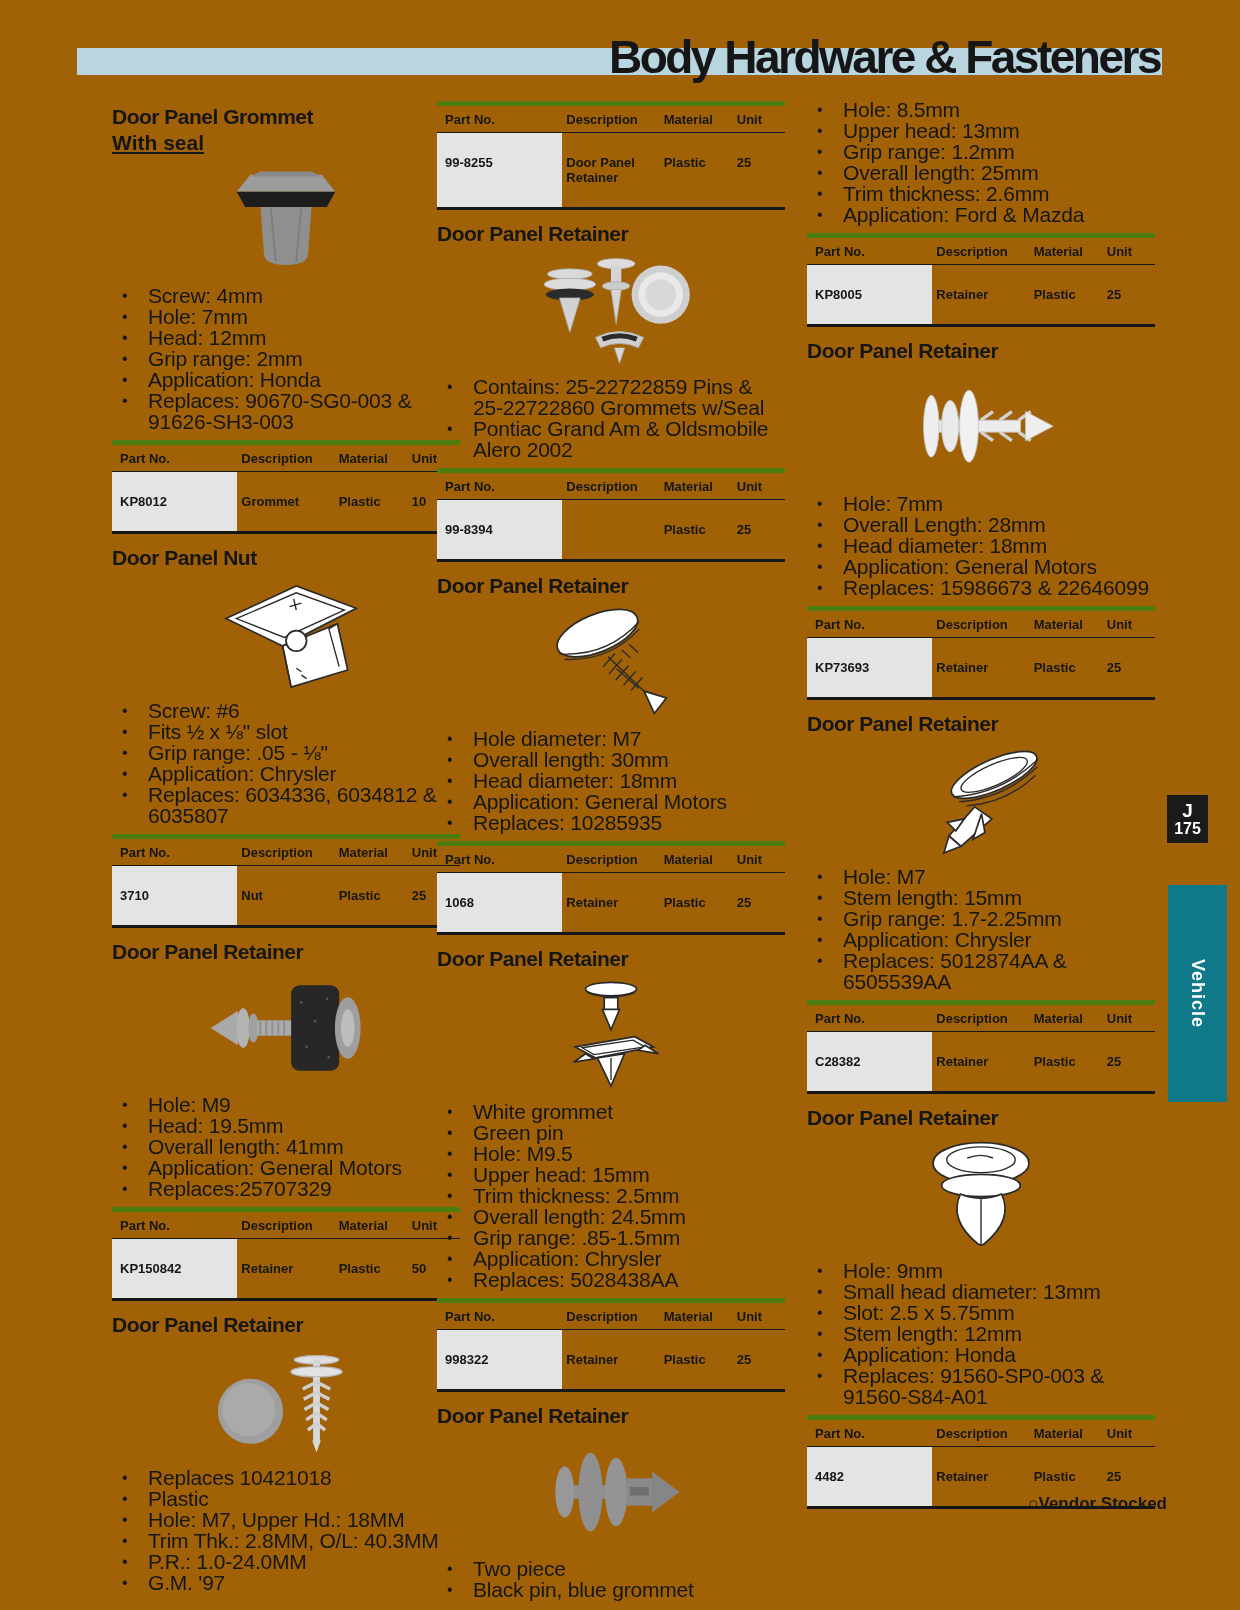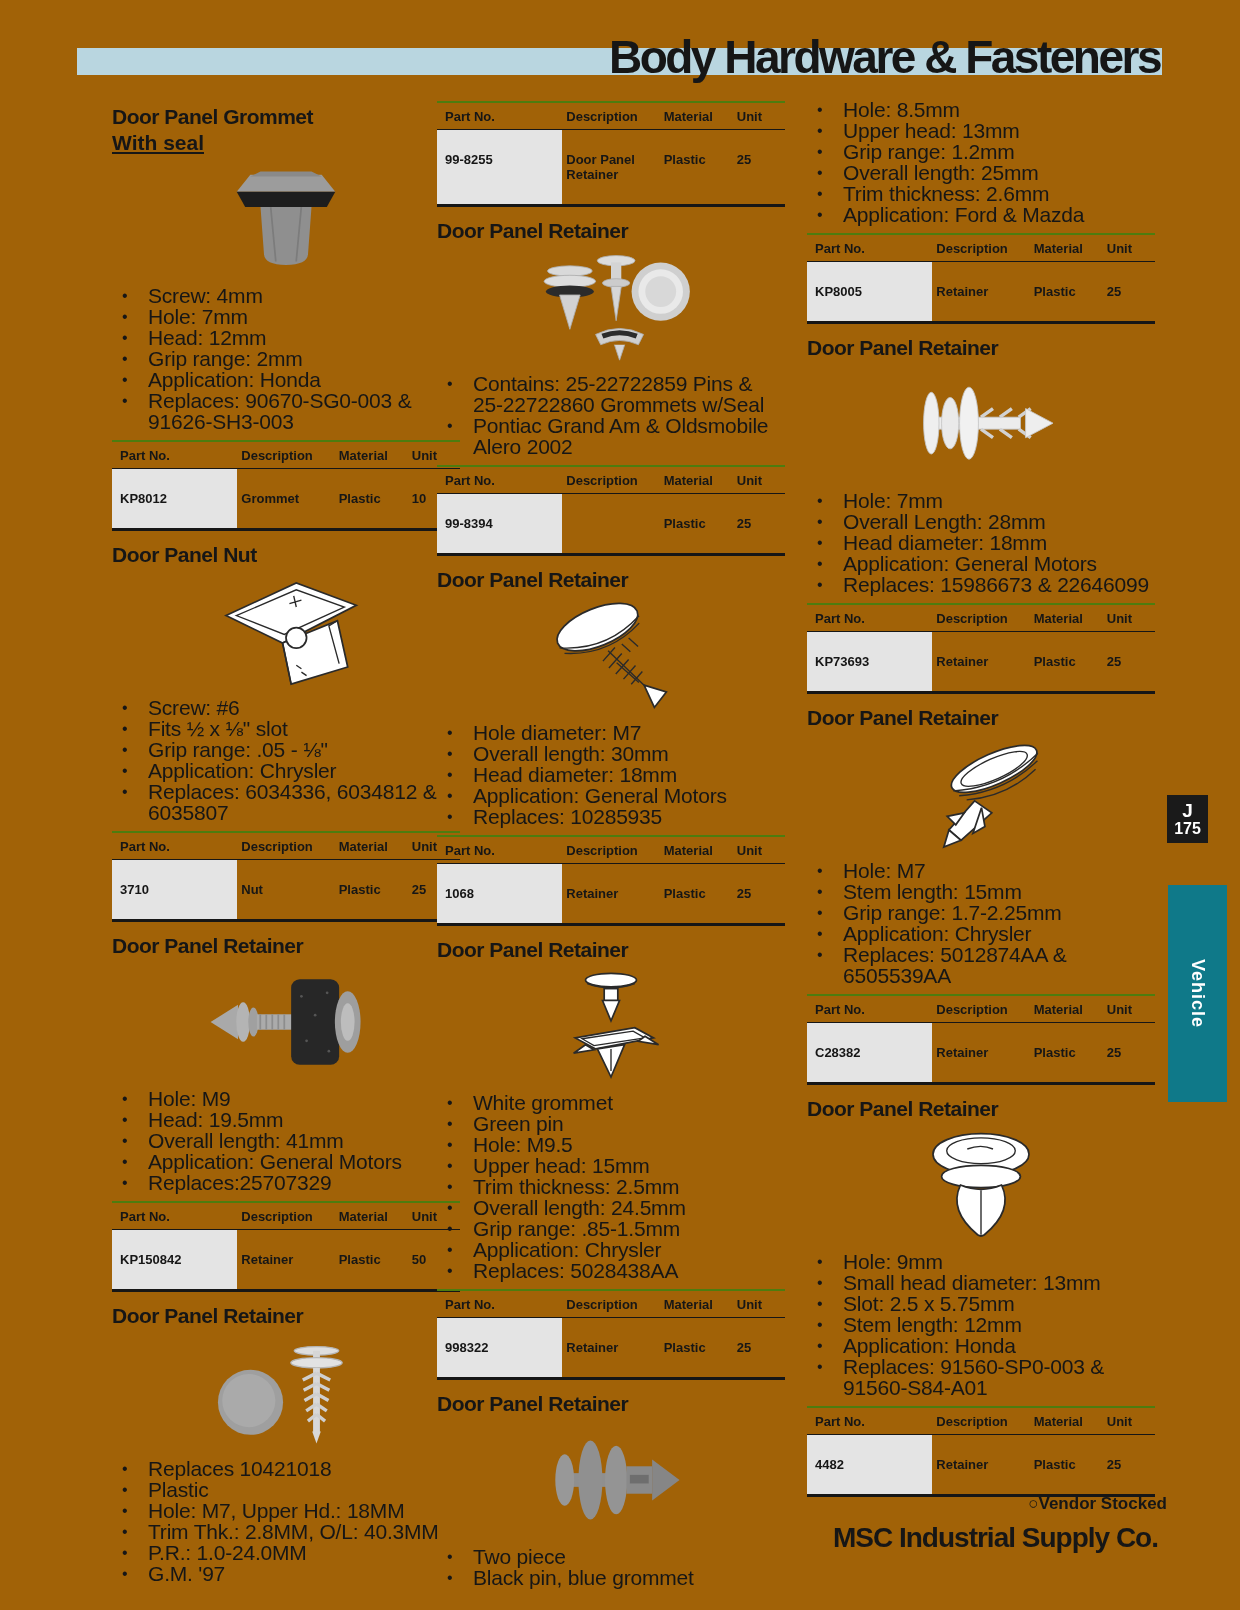--- a/index.html
+++ b/index.html
@@ -17,21 +17,21 @@
   .sec-title{font-size:21px;font-weight:700;letter-spacing:-0.5px;margin:10px 0 2px;color:#161616;}
   .sec-subtitle{font-size:21px;font-weight:700;margin:2px 0 2px;color:#161616;text-decoration:underline;}
   .illus{height:120px;display:flex;align-items:center;justify-content:center;margin:4px 0 6px;}
   .illus svg{max-height:120px;}
   ul.bullets{list-style:none;margin:4px 0 8px;padding:0;font-size:21px;font-weight:400;
              letter-spacing:-0.2px;line-height:21px;color:#161616;}
   ul.bullets li{position:relative;padding-left:36px;margin:0;}
   ul.bullets li::before{content:"•";position:absolute;left:10px;top:0;font-size:16px;}
   
   .spec-table-wrap{margin:6px 0 10px;}
-  table.spec{width:100%;border-collapse:collapse;border-top:2px solid #4d7c0f;
+  table.spec{width:100%;border-collapse:collapse;border-top:5px solid #4d7c0f;
              border-bottom:3px solid #161616;font-size:13px;color:#161616;}
   table.spec th{text-align:left;font-weight:700;padding:6px 4px 5px 4px;border-bottom:1.5px solid #161616;}
   table.spec th:first-child{padding-left:8px;}
   table.spec td{padding:22px 4px;font-weight:700;vertical-align:top;}
   table.spec td.part{background:#e4e4e4;padding-left:8px;width:36%;}
   table.spec th:nth-child(1){width:36%;} table.spec th:nth-child(2){width:28%;}
   table.spec th:nth-child(3){width:21%;} table.spec th:nth-child(4){width:15%;}
   
   .page-tab{position:absolute;left:1167px;top:795px;width:41px;height:48px;background:#1a1a1a;
             color:#fff;font-weight:700;text-align:center;display:flex;flex-direction:column;
@@ -560,14 +560,13 @@
 
   <div class="page-tab">
     <span class="letter">J</span>
     <span class="number">175</span>
   </div>
   <div class="side-tab">
     <span>Vehicle</span>
   </div>
 
   <div class="footer-legend"><span class="sym">○</span><span>Vendor Stocked</span></div>
-  <div class="footer-company">MSC Industrial Supply Co.</div>
 </div>
 
 </body></html>

